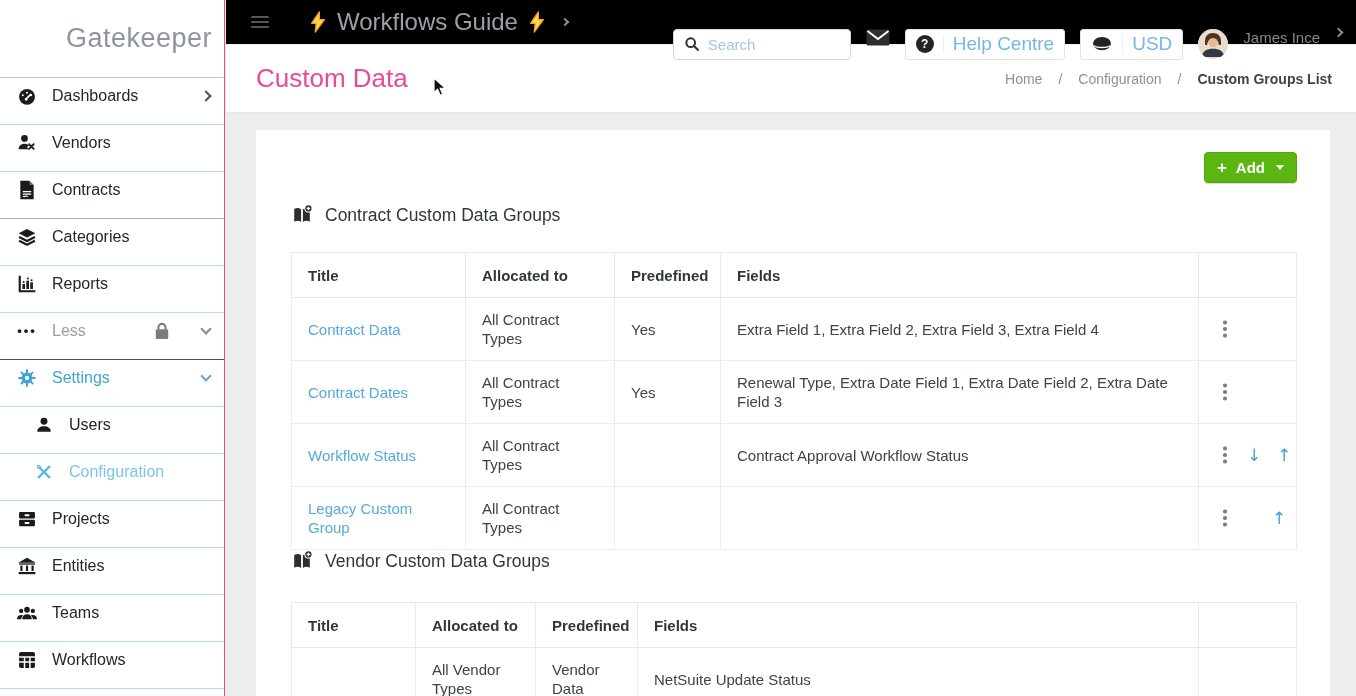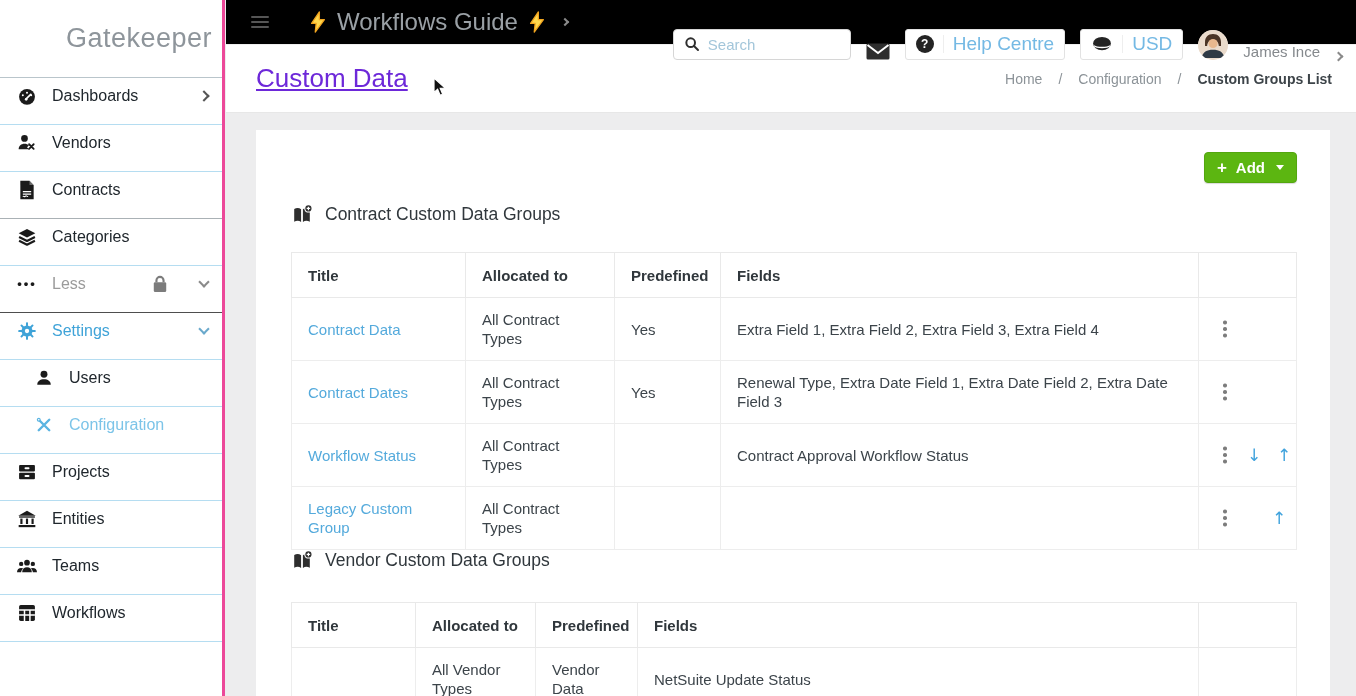--- a/index.html
+++ b/index.html
@@ -1,21 +1,21 @@
 <!DOCTYPE html>
 <html><head>
 <meta charset="utf-8">
 <style>
   * { box-sizing: border-box; margin: 0; padding: 0; }
   html,body { width:1356px; height:696px; overflow:hidden; }
   body { font-family: "Liberation Sans", sans-serif; background:#ededee; position:relative; }
 
   
   .sidebar { position:absolute; left:0; top:0; width:225px; height:696px; background:#fff;
-             border-right:3px solid #ec4899; z-index:5; }
+             border-right:1px solid #ec4899; z-index:5; }
   .logo-block { height:78px; display:flex; align-items:center; gap:10px; padding-left:12px;
                 border-bottom:1px solid #b9c5cb; }
   .logo-mark { width:44px; height:44px; position:relative; flex:0 0 auto; }
   .logo-hex { width:44px; height:44px;
       background:conic-gradient(from -30deg, #6cb52d, #9bc53d, #e04f39, #c5366b, #7d4f9e, #3a7fc1, #3fb6b2, #6cb52d);
       clip-path:polygon(50% 0%, 95% 25%, 95% 75%, 50% 100%, 5% 75%, 5% 25%); }
   .logo-hex-hole { position:absolute; left:13px; top:13px; width:18px; height:18px; background:#fff;
       clip-path:polygon(50% 0%, 95% 25%, 95% 75%, 50% 100%, 5% 75%, 5% 25%); }
   .logo-hex-slot { position:absolute; left:22px; top:19px; width:22px; height:6px; background:#fff; }
   .logo-text { font-size:27px; color:#8e959b; letter-spacing:.5px; }
@@ -45,57 +45,57 @@
   
   .topbar { position:absolute; left:226px; top:0; right:0; height:45px; background:#000000;
             display:flex; align-items:center; border-bottom:1px solid #efefef; z-index:4; }
   .burger { width:18px; margin-left:25px; cursor:pointer; }
   .burger div { height:2px; background:#555; margin:3px 0; border-radius:1px; }
   .guide { display:flex; align-items:center; gap:10px; margin-left:40px; cursor:pointer; }
   .guide-title { font-size:24px; color:#9aa0a5; }
   .bolt { width:18px; height:22px; }
   .guide .chev { width:6px; height:6px; }
 
-  .top-right { margin-left:auto; display:flex; align-items:flex-end; gap:15px; padding-right:14px;margin-top:44px; }
+  .top-right { margin-left:auto; display:flex; align-items:flex-start; gap:15px; padding-right:14px;margin-top:44px; }
   .searchbox { width:178px; height:31px; border:1px solid #d6d6d6; border-radius:4px; display:flex;
                align-items:center; gap:8px; padding:0 10px; background:#fff; }
   .searchbox input { border:none; outline:none; width:120px; font-size:15px; color:#5b86a0;
                      font-family:"Liberation Sans", sans-serif; }
   .searchbox input::placeholder { color:#a3c6da; opacity:1; }
   .envelope { cursor:pointer; display:flex; }
   .pillbtn { height:31px; border:1px solid #e2e2e2; border-radius:3px; background:#fff; display:flex;
              align-items:center; gap:9px; padding:0 10px; cursor:pointer; }
   .pillbtn .sep { width:1px; height:18px; background:#eee; }
   .pill-label { color:#74b9e4; font-size:19px; }
   .qmark { width:18px; height:18px; border-radius:50%; background:#242424; color:#fff; font-size:12px;
            font-weight:bold; display:flex; align-items:center; justify-content:center; }
   .avatar { width:30px; height:30px; border-radius:50%; overflow:hidden; background:#f0e3d8; cursor:pointer; flex:0 0 auto; }
   .username { color:#85898d; font-size:15px; cursor:pointer; }
   .user-chev { width:7px; height:7px; }
 
   
   .pagehead { position:absolute; left:226px; top:45px; right:0; height:68px; background:#fff;
               display:flex; align-items:center; border-bottom:1px solid #e7e7e7; z-index:3; }
-  .page-title { font-size:26px; color:#6d28d9; margin-left:30px;text-decoration:underline; }
+  .page-title { font-size:26px; color:#ec4899; margin-left:30px; }
   .breadcrumb { margin-left:auto; margin-right:24px; font-size:14px; color:#8c9398; display:flex; gap:16px; align-items:center; }
   .breadcrumb .crumb { color:#8c9398; cursor:pointer; }
   .breadcrumb .cur { color:#3d4449; font-weight:bold; }
 
   
   .content { position:absolute; left:226px; top:113px; right:0; bottom:0; background:#ededee; overflow:hidden; }
   .card { margin:17px 26px 0 30px; background:#fff; height:800px; position:relative; }
 
   .add-btn { position:absolute; top:22px; right:33px; height:31px; background:#5cb611; border:1px solid #53a60f;
              border-radius:4px; color:#fff; display:flex; align-items:center; gap:9px; padding:0 12px;
              font-size:15px; font-weight:bold; cursor:pointer; box-shadow:0 1px 1px rgba(0,0,0,.15); }
   .add-plus { font-size:17px; font-weight:bold; line-height:1; }
   .caret { width:0; height:0; border-left:4px solid transparent; border-right:4px solid transparent;
            border-top:5px solid #fff; margin-left:2px; }
 
-  .section-title { display:flex; align-items:flex-start; gap:12px; margin-left:35px; font-size:17.5px; color:#30373c; }
+  .section-title { display:flex; align-items:center; gap:12px; margin-left:35px; font-size:17.5px; color:#30373c; }
   .st1 { padding-top:74px; }
   .st2 { }
 
   table { border-collapse:collapse; table-layout:fixed; margin:26px 33px 0 35px;
           width:calc(100% - 68px); }
   th { text-align:left; font-size:15px; font-weight:bold; color:#30373c; padding:13px 16px;
        border:1px solid #e9e9e9; background:#fff; }
   td { font-size:15px; color:#3c444a; padding:12px 16px; border:1px solid #ededed;
        border-top:1px solid #f1f1f1; line-height:19px; vertical-align:middle; }
   tr { height:45px; }
@@ -170,20 +170,34 @@
       <span class="nicon">
         <svg width="20" height="20" viewBox="0 0 24 24">
             <path d="M12 2.5L22 7.5 12 12.5 2 7.5z" fill="currentColor"></path>
             <path d="M2.5 12l9.5 4.8L21.5 12" stroke="currentColor" stroke-width="2.6" fill="none" stroke-linejoin="round"></path>
             <path d="M2.5 16.5l9.5 4.8 9.5-4.8" stroke="currentColor" stroke-width="2.6" fill="none" stroke-linejoin="round"></path>
           </svg>
       </span>
       <span>Categories</span>
     </div>
 
+    <div class="nav-item">
+      <span class="nicon">
+        <svg width="20" height="20" viewBox="0 0 24 24" fill="currentColor">
+            <path d="M2 2v20h20v-2.6H4.6V2z"></path>
+            <rect x="6.5" y="12" width="3.2" height="6"></rect>
+            <rect x="11.2" y="8" width="3.2" height="10"></rect>
+            <rect x="15.9" y="10" width="3.2" height="8"></rect>
+            <circle cx="8" cy="9.5" r="1.2"></circle>
+            <circle cx="13" cy="5.5" r="1.2"></circle>
+            <circle cx="17.5" cy="7.5" r="1.2"></circle>
+          </svg>
+      </span>
+      <span>Reports</span>
+    </div>
 
     <div class="nav-item muted dark-div">
       <span class="nicon dots3">•••</span>
       <span>Less</span>
       <span class="spacer"></span>
       <span style="margin-right:18px;">
         <svg width="16" height="18" viewBox="0 0 18 20" fill="#7c7c7c">
             <rect x="2" y="8" width="14" height="11" rx="1.5"></rect>
             <path d="M5 8V6a4 4 0 0 1 8 0v2" stroke="#7c7c7c" stroke-width="2.4" fill="none"></path>
           </svg>

